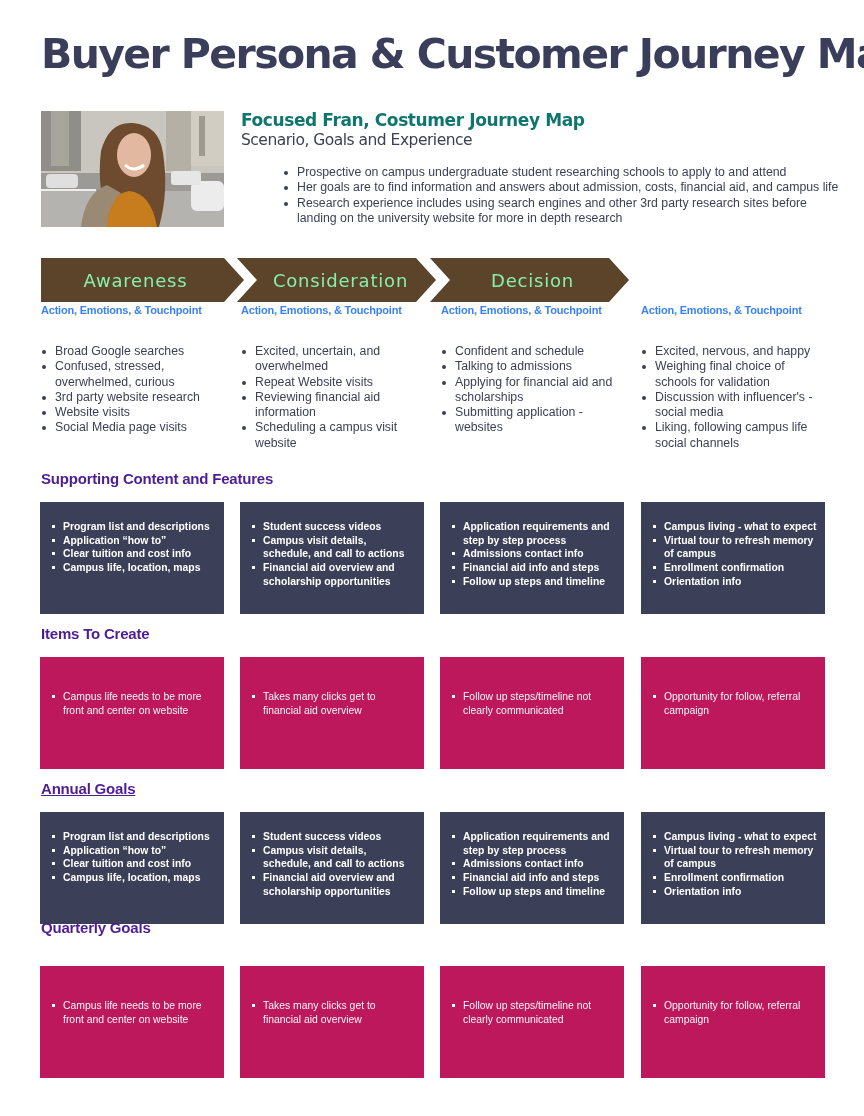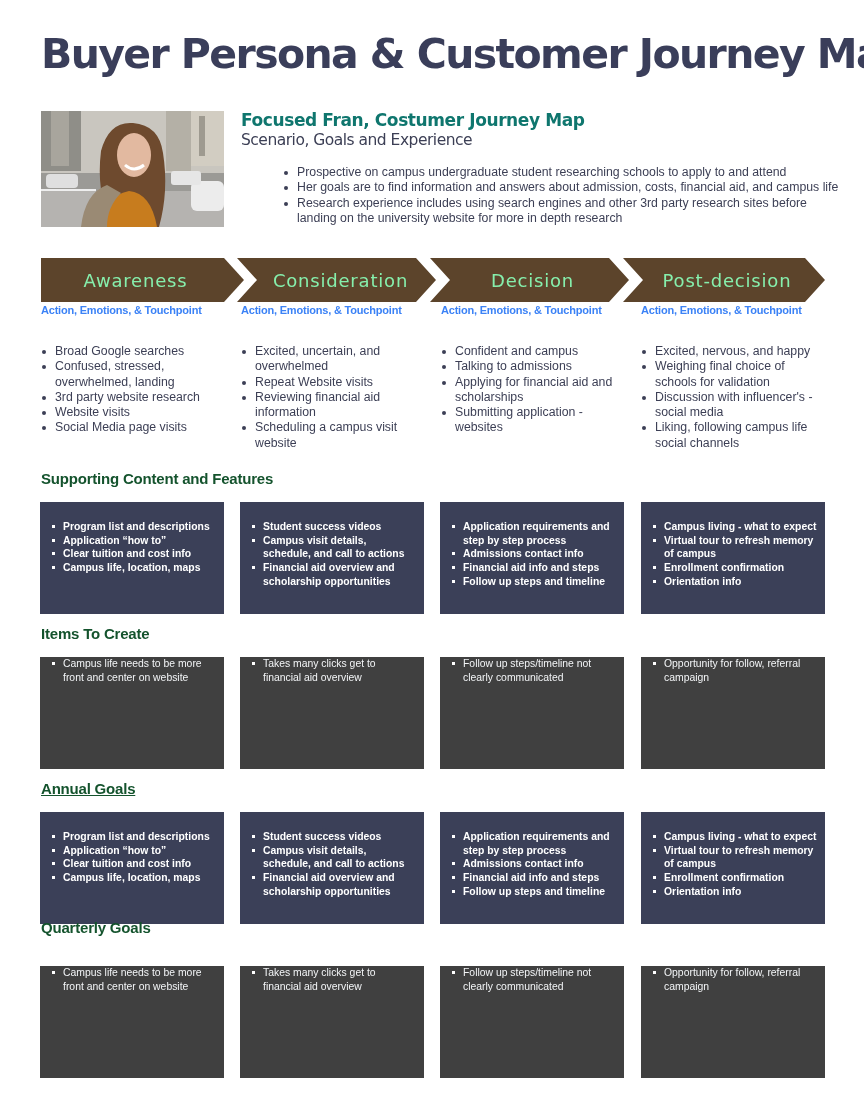--- a/index.html
+++ b/index.html
@@ -59,27 +59,27 @@
     font-size: 12.3px; line-height: 15.3px; color: #3c3f55;
   }
   .ae-list li { position: relative; padding-left: 14px; }
   .ae-list li::before {
     content: ""; position: absolute; left: 1px; top: 6px; width: 4px; height: 4px;
     border-radius: 50%; background: #3c3f55;
   }
 
   .section-title {
     position: absolute; left: 41px; font-size: 15px; font-weight: bold;
-    color: #14532d; white-space: nowrap; letter-spacing: -0.2px;
+    color: #4c1d95; white-space: nowrap; letter-spacing: -0.2px;
   }
   .card {
     position: absolute; width: 184px; height: 112px; padding: 18px 8px 8px 10px;
   }
   .card.dark { background: #3b4058; }
-  .card.light { background: #404040; display: flex; padding-top: 0; padding-bottom: 18px; }
+  .card.light { background: #be185d; display: flex; align-items: center; padding-top: 0; padding-bottom: 18px; }
   .card ul { list-style: none; font-size: 10.4px; line-height: 13.7px; color: #ffffff; font-weight: bold; width: 100%; }
   .card.light ul { font-weight: normal; color: #f3f5f7; }
   .card li { position: relative; padding-left: 13px; }
   .card li::before {
     content: ""; position: absolute; left: 2px; top: 5px; width: 3px; height: 3px; background: #ffffff;
   }
 </style>
 </head>
 <body>
 
@@ -118,45 +118,42 @@
 <div class="stages">
   <div class="stage first" style="left:0; width:203px;">
     <span class="stage-label" style="padding-left:0; padding-right:14px;">Awareness</span>
   </div>
   <div class="stage mid" style="left:196px; width:199px;">
     <span class="stage-label" style="padding-left:8px;">Consideration</span>
   </div>
   <div class="stage mid" style="left:389px; width:199px;">
     <span class="stage-label">Decision</span>
   </div>
-  <div class="stage mid" style="left:582px; width:202px;">
-    <span class="stage-label">Post-decision</span>
-  </div>
 </div>
 
 <div class="col-head" style="left:41px;">Action, Emotions, &amp; Touchpoint</div>
 <div class="col-head" style="left:241px;">Action, Emotions, &amp; Touchpoint</div>
 <div class="col-head" style="left:441px;">Action, Emotions, &amp; Touchpoint</div>
 <div class="col-head" style="left:641px;">Action, Emotions, &amp; Touchpoint</div>
 
 <ul class="ae-list" style="left:41px;">
   <li>Broad Google searches</li>
-  <li>Confused, stressed, overwhelmed, landing</li>
+  <li>Confused, stressed, overwhelmed, curious</li>
   <li>3rd party website research</li>
   <li>Website visits</li>
   <li>Social Media page visits</li>
 </ul>
 <ul class="ae-list" style="left:241px;">
   <li>Excited, uncertain, and overwhelmed</li>
   <li>Repeat Website visits</li>
   <li>Reviewing financial aid information</li>
   <li>Scheduling a campus visit website</li>
 </ul>
 <ul class="ae-list" style="left:441px;">
-  <li>Confident and campus</li>
+  <li>Confident and schedule</li>
   <li>Talking to admissions</li>
   <li>Applying for financial aid and scholarships</li>
   <li>Submitting application - websites</li>
 </ul>
 <ul class="ae-list" style="left:641px;">
   <li>Excited, nervous, and happy</li>
   <li>Weighing final choice of schools for validation</li>
   <li>Discussion with influencer's - social media</li>
   <li>Liking, following campus life social channels</li>
 </ul>

